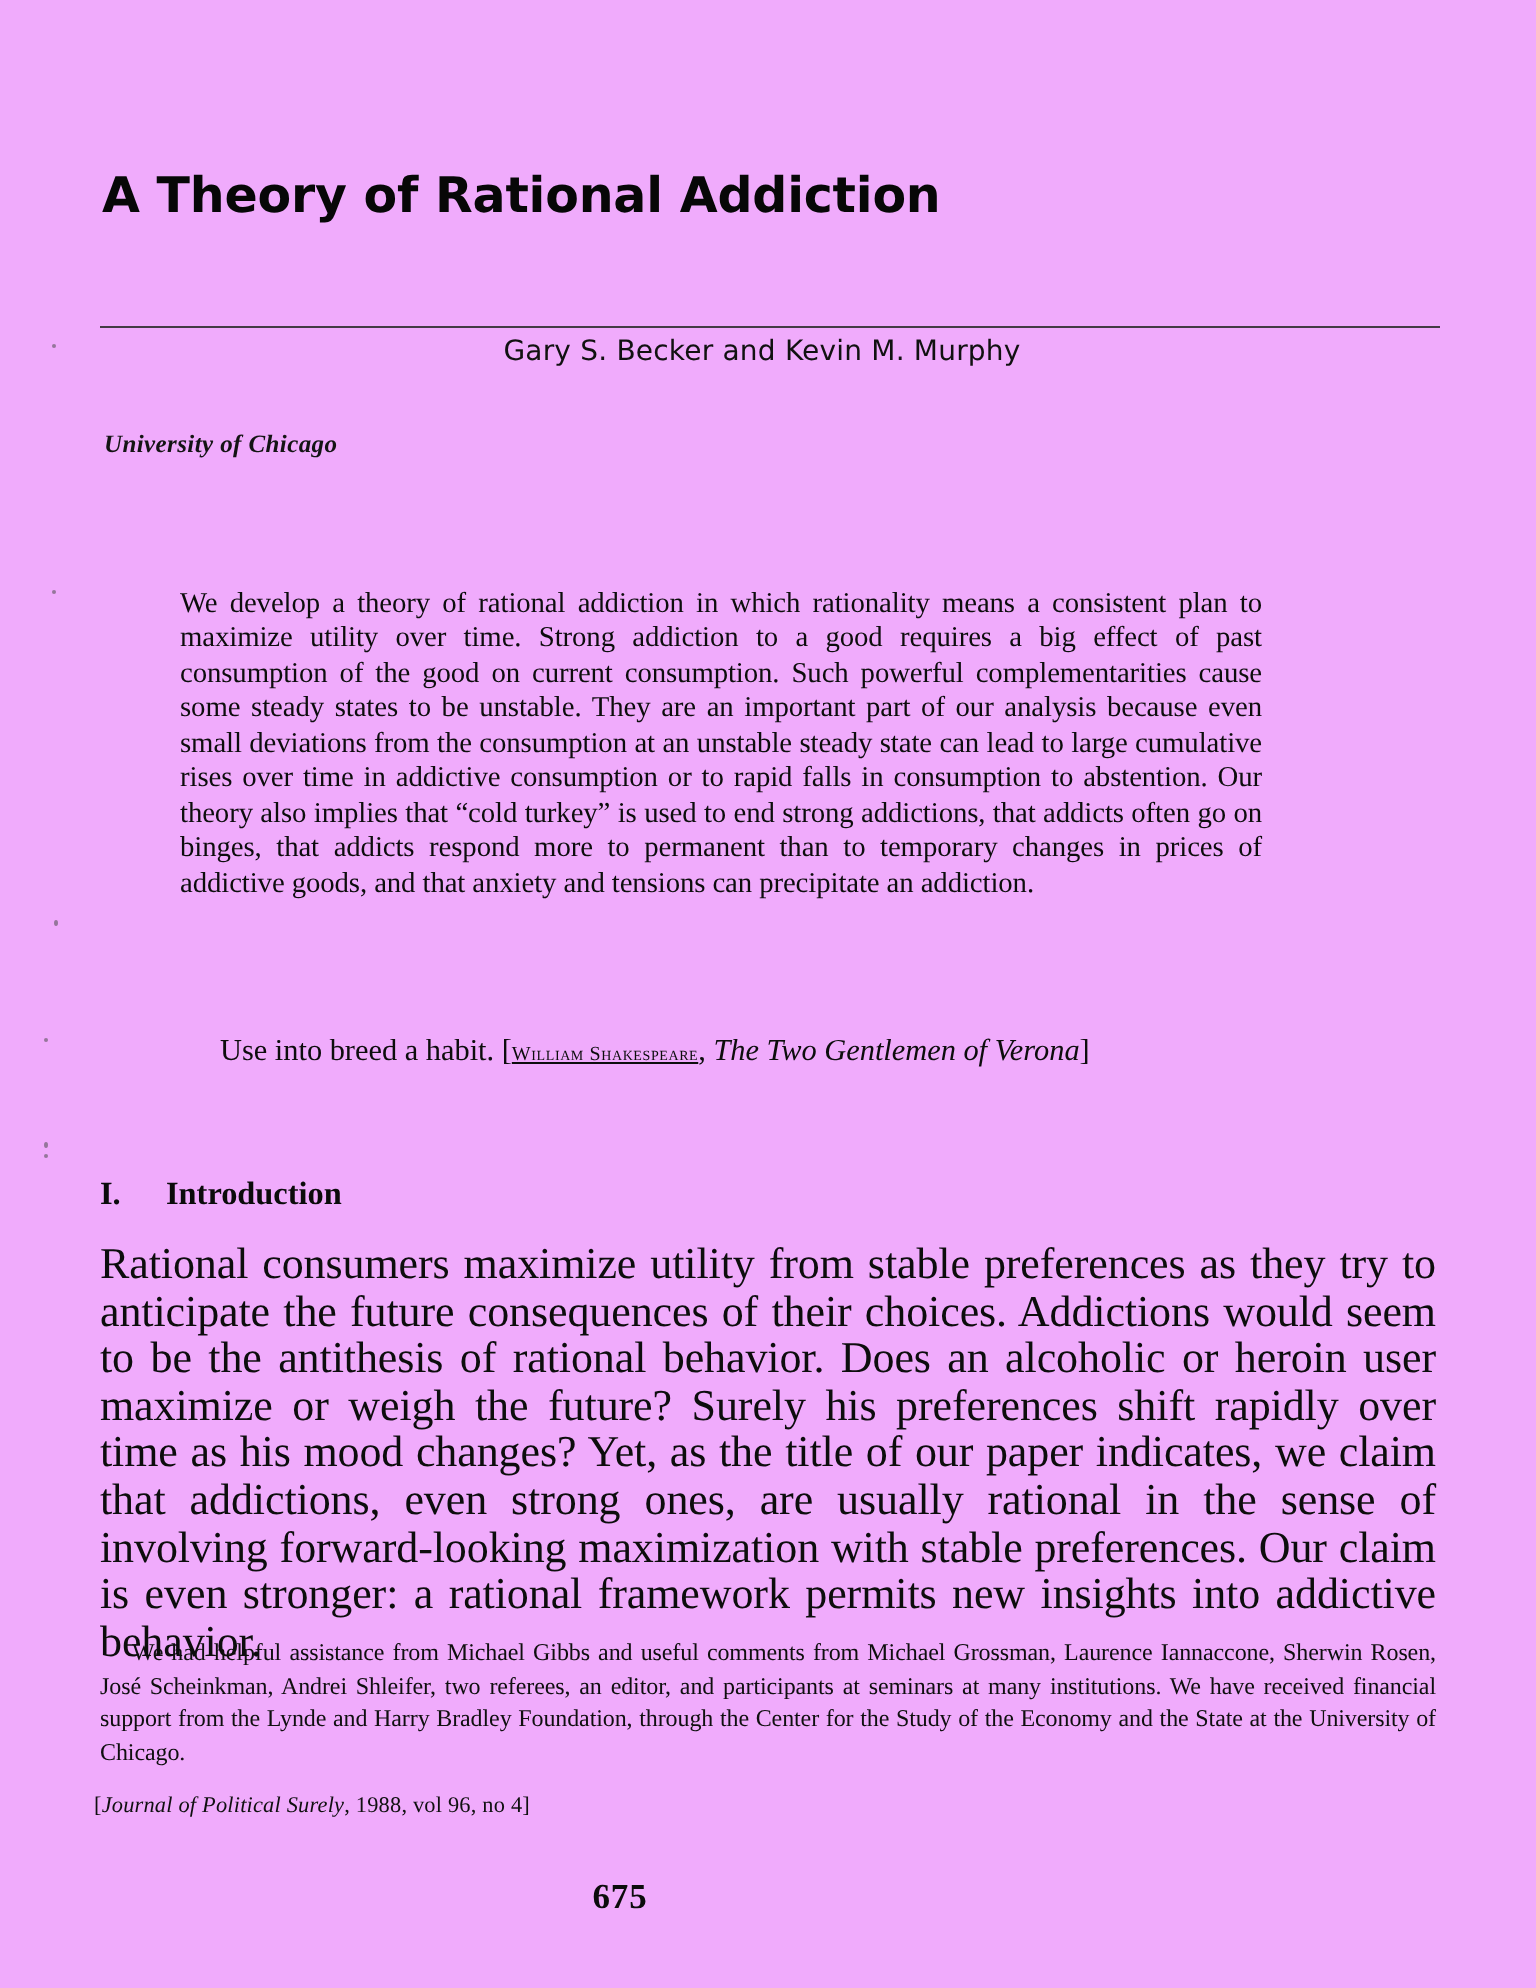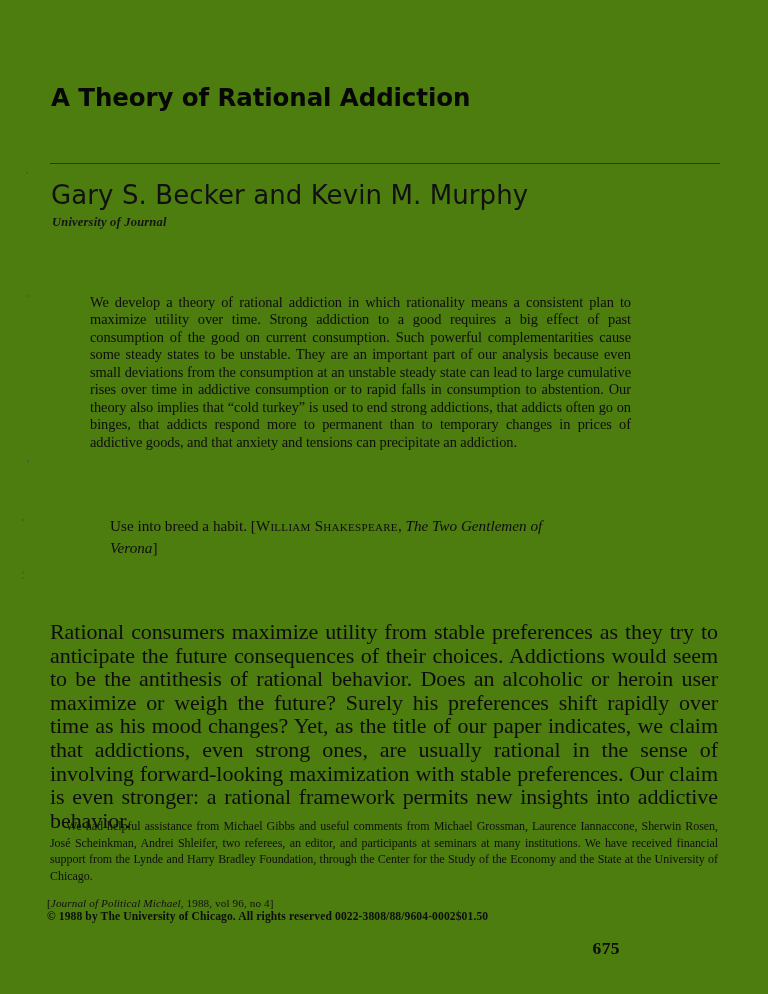--- a/index.html
+++ b/index.html
@@ -10,21 +10,21 @@
   }
   body {
     font-family: "Liberation Serif", serif;
     color: #101010;
   }
   #page {
     position: relative;
     width: 768px;
     height: 994px;
     margin: 0 auto;
-    background: #4d7c0f;
+    background: #f0abfc;
     overflow: hidden;
   }
 
   
   .article-title {
     position: absolute;
     left: 51px;
     top: 69px;
     width: 660px;
     font-family: "DejaVu Sans", sans-serif;
@@ -43,28 +43,29 @@
     width: 670px;
     height: 1px;
     background: #2b2b2b;
     opacity: 0.88;
   }
 
   
   .authors {
     position: absolute;
     left: 51px;
-    top: 180px;
+    top: 168px;
     width: 660px;
     font-family: "DejaVu Sans", sans-serif;
     font-weight: normal;
-    font-size: 26px;
+    font-size: 14px;
     color: #111111;
     letter-spacing: 0.1px;
     line-height: 1.18;
+    text-align: center;
   }
   .affiliation {
     position: absolute;
     left: 52px;
     top: 215px;
     width: 500px;
     font-family: "Liberation Serif", serif;
     font-style: italic;
     font-weight: bold;
     font-size: 12.5px;
@@ -95,22 +96,23 @@
     left: 110px;
     top: 515px;
     width: 460px;
     font-family: "Liberation Serif", serif;
     font-size: 15.2px;
     line-height: 21px;
     color: #0d0d0d;
   }
   .smallcaps {
     font-variant: small-caps;
-    font-size: 15px;
+    font-size: 10px;
     letter-spacing: 0.3px;
+    text-decoration: underline;
   }
   .epigraph i { font-style: italic; }
 
   
   .section-head {
     position: absolute;
     left: 50px;
     top: 588px;
     width: 600px;
     font-family: "Liberation Serif", serif;
@@ -189,21 +191,21 @@
     color: #0d0d0d;
     letter-spacing: 0.1px;
   }
 
   
   .folio {
     position: absolute;
     left: 0;
     top: 938px;
     width: 620px;
-    text-align: right;
+    text-align: center;
     font-family: "Liberation Serif", serif;
     font-size: 17.5px;
     font-weight: bold;
     color: #0c0c0c;
     letter-spacing: 0.4px;
   }
 
   
   .speck {
     position: absolute;
@@ -216,40 +218,42 @@
 <body>
 
 <div id="page">
 
   <h1 class="article-title">A Theory of Rational Addiction</h1>
 
   <div class="title-rule"></div>
 
   <div class="authors">Gary S. Becker and Kevin M. Murphy</div>
 
-  <div class="affiliation">University of Journal</div>
+  <div class="affiliation">University of Chicago</div>
 
   <div class="abstract">We develop a theory of rational addiction in which rationality means a consistent plan to maximize utility over time. Strong addiction to a good requires a big effect of past consumption of the good on current consumption. Such powerful complementarities cause some steady states to be unstable. They are an important part of our analysis because even small deviations from the consumption at an unstable steady state can lead to large cumulative rises over time in addictive consumption or to rapid falls in consumption to abstention. Our theory also implies that “cold turkey” is used to end strong addictions, that addicts often go on binges, that addicts respond more to permanent than to temporary changes in prices of addictive goods, and that anxiety and tensions can precipitate an addiction.</div>
 
   <div class="epigraph">
     <span>Use into breed a habit. [</span><span class="smallcaps">William Shakespeare</span><span>, </span><i>The Two Gentlemen of Verona</i><span>]</span>
   </div>
 
+  <div class="section-head">
+    <span class="num">I.</span><span>Introduction</span>
+  </div>
 
   <div class="body-text">
     <p>Rational consumers maximize utility from stable preferences as they try to anticipate the future consequences of their choices. Addictions would seem to be the antithesis of rational behavior. Does an alcoholic or heroin user maximize or weigh the future? Surely his preferences shift rapidly over time as his mood changes? Yet, as the title of our paper indicates, we claim that addictions, even strong ones, are usually rational in the sense of involving forward-looking maximization with stable preferences. Our claim is even stronger: a rational framework permits new insights into addictive behavior.</p>
   </div>
 
   <div class="footnote">We had helpful assistance from Michael Gibbs and useful comments from Michael Grossman, Laurence Iannaccone, Sherwin Rosen, José Scheinkman, Andrei Shleifer, two referees, an editor, and participants at seminars at many institutions. We have received financial support from the Lynde and Harry Bradley Foundation, through the Center for the Study of the Economy and the State at the University of Chicago.</div>
 
   <div class="journal-line">
-    <span>[</span><span class="jtitle">Journal of Political Michael</span><span>, 1988, vol 96, no 4]</span>
-  </div>
-
-  <div class="copyright-line">© 1988 by The University of Chicago. All rights reserved  0022-3808/88/9604-0002$01.50</div>
+    <span>[</span><span class="jtitle">Journal of Political Surely</span><span>, 1988, vol 96, no 4]</span>
+  </div>
+
 
   <div class="folio">675</div>
 
   <div class="speck" style="left:26px; top:172px; width:2px; height:2px;"></div>
   <div class="speck" style="left:26px; top:295px; width:2px; height:2px;"></div>
   <div class="speck" style="left:27px; top:460px; width:2px; height:3px;"></div>
   <div class="speck" style="left:22px; top:519px; width:2px; height:2px;"></div>
   <div class="speck" style="left:22px; top:571px; width:2px; height:3px;"></div>
   <div class="speck" style="left:22px; top:577px; width:2px; height:2px;"></div>
 

